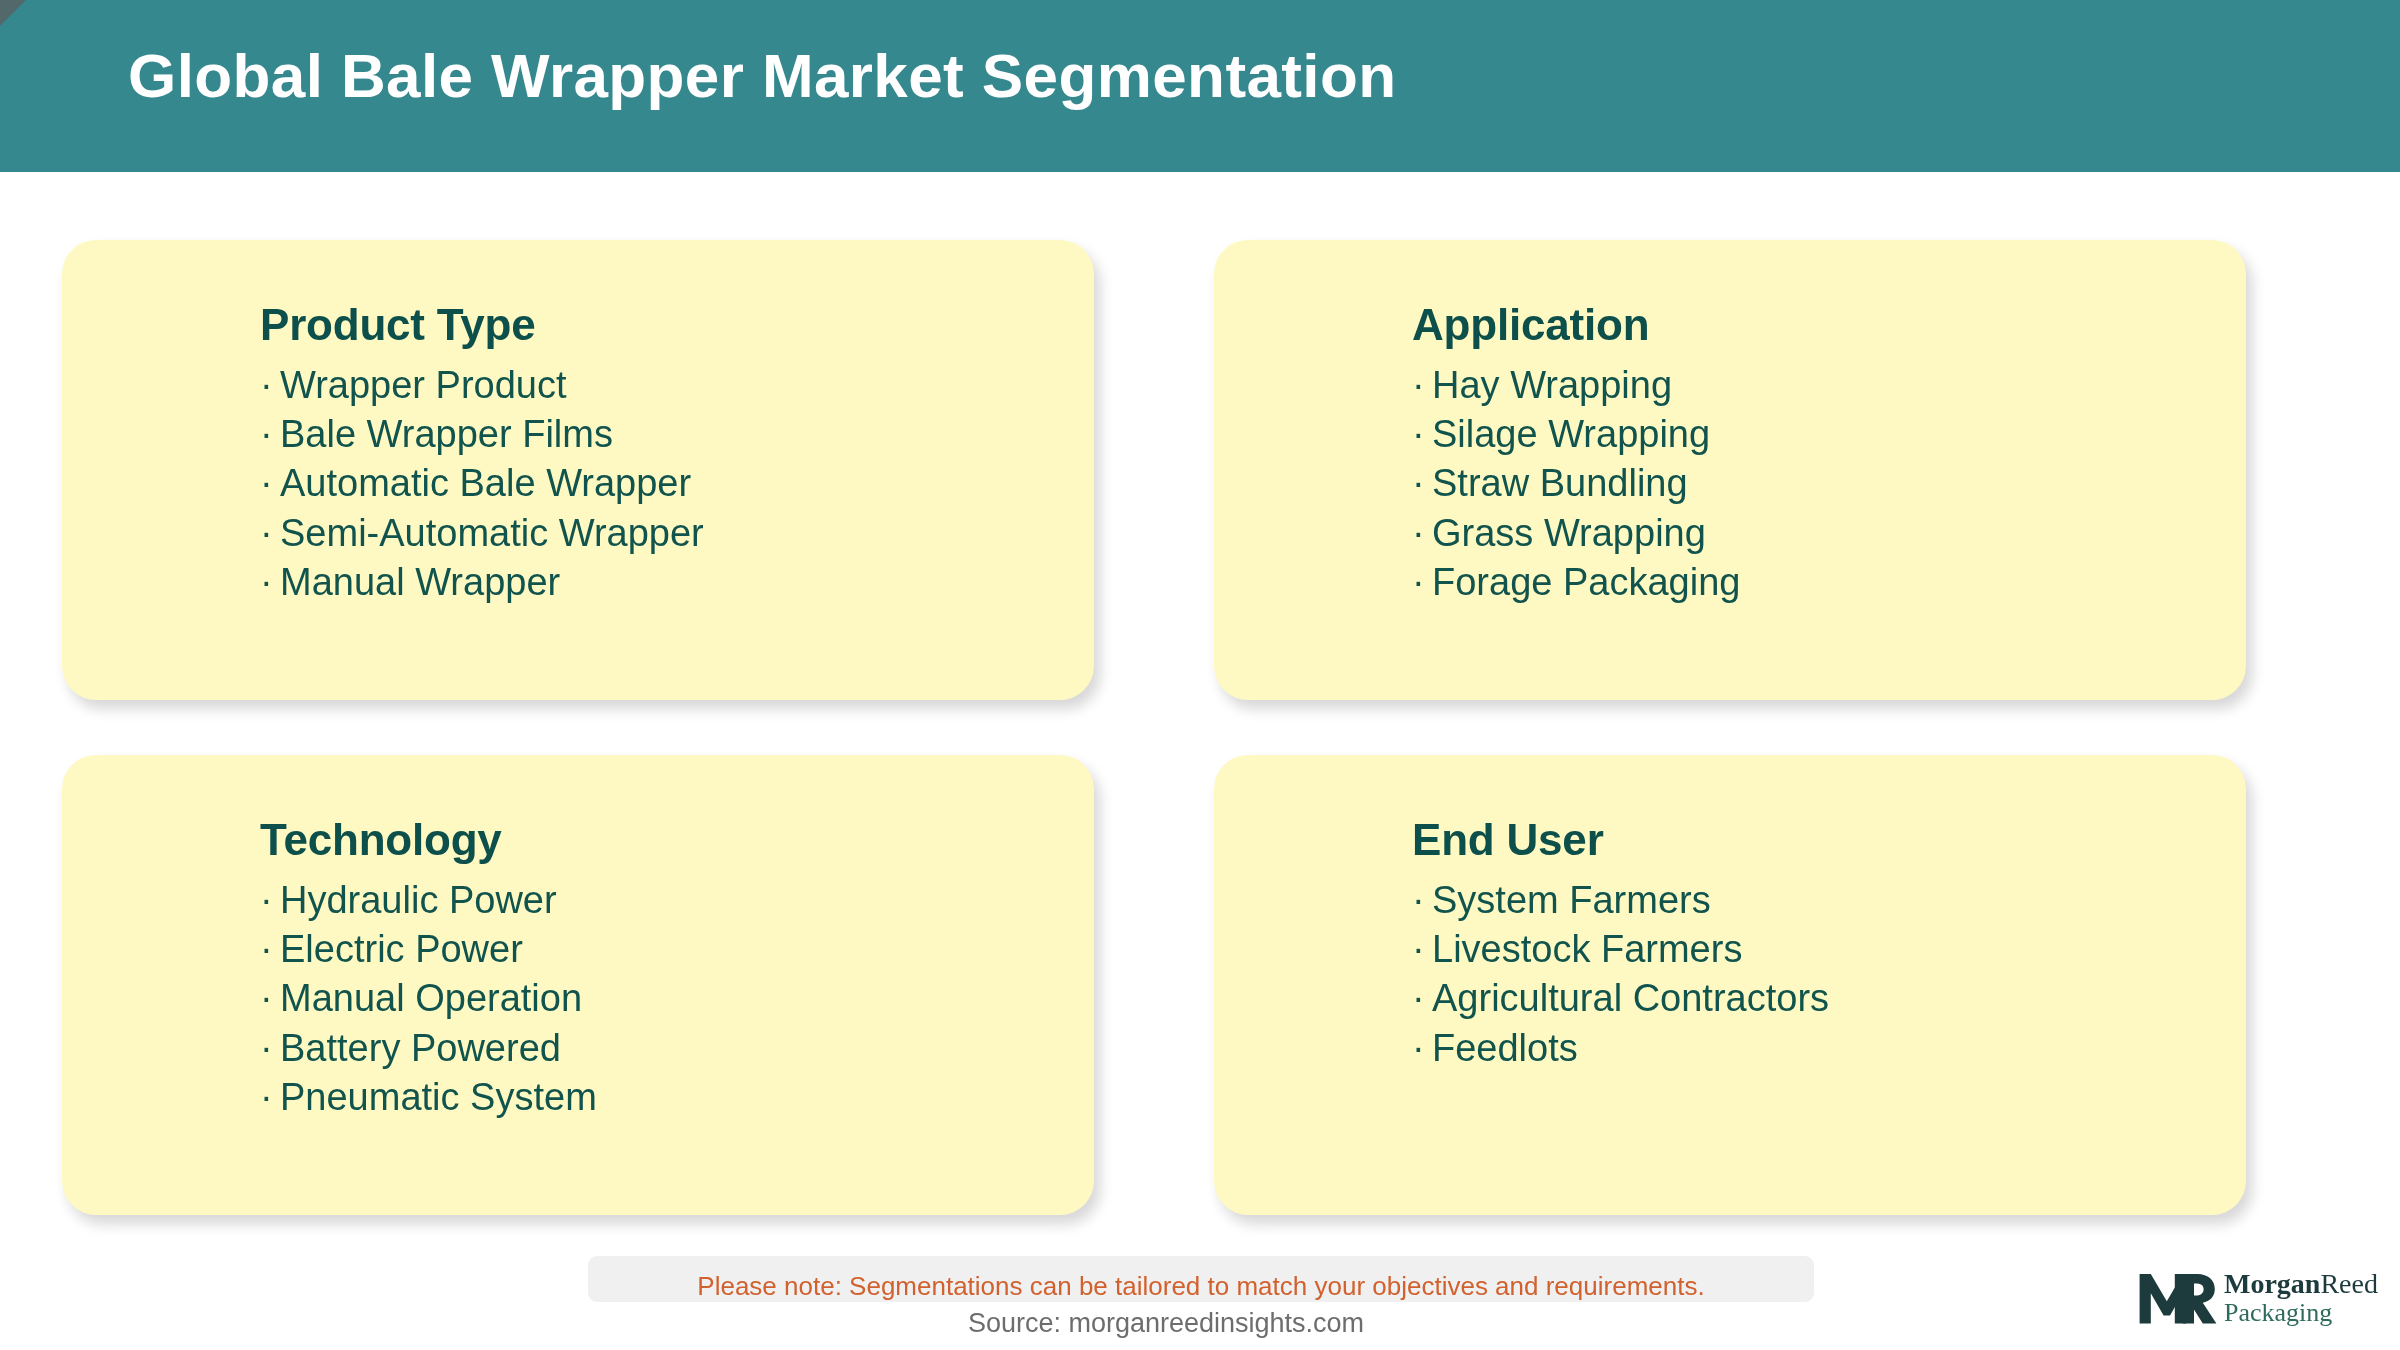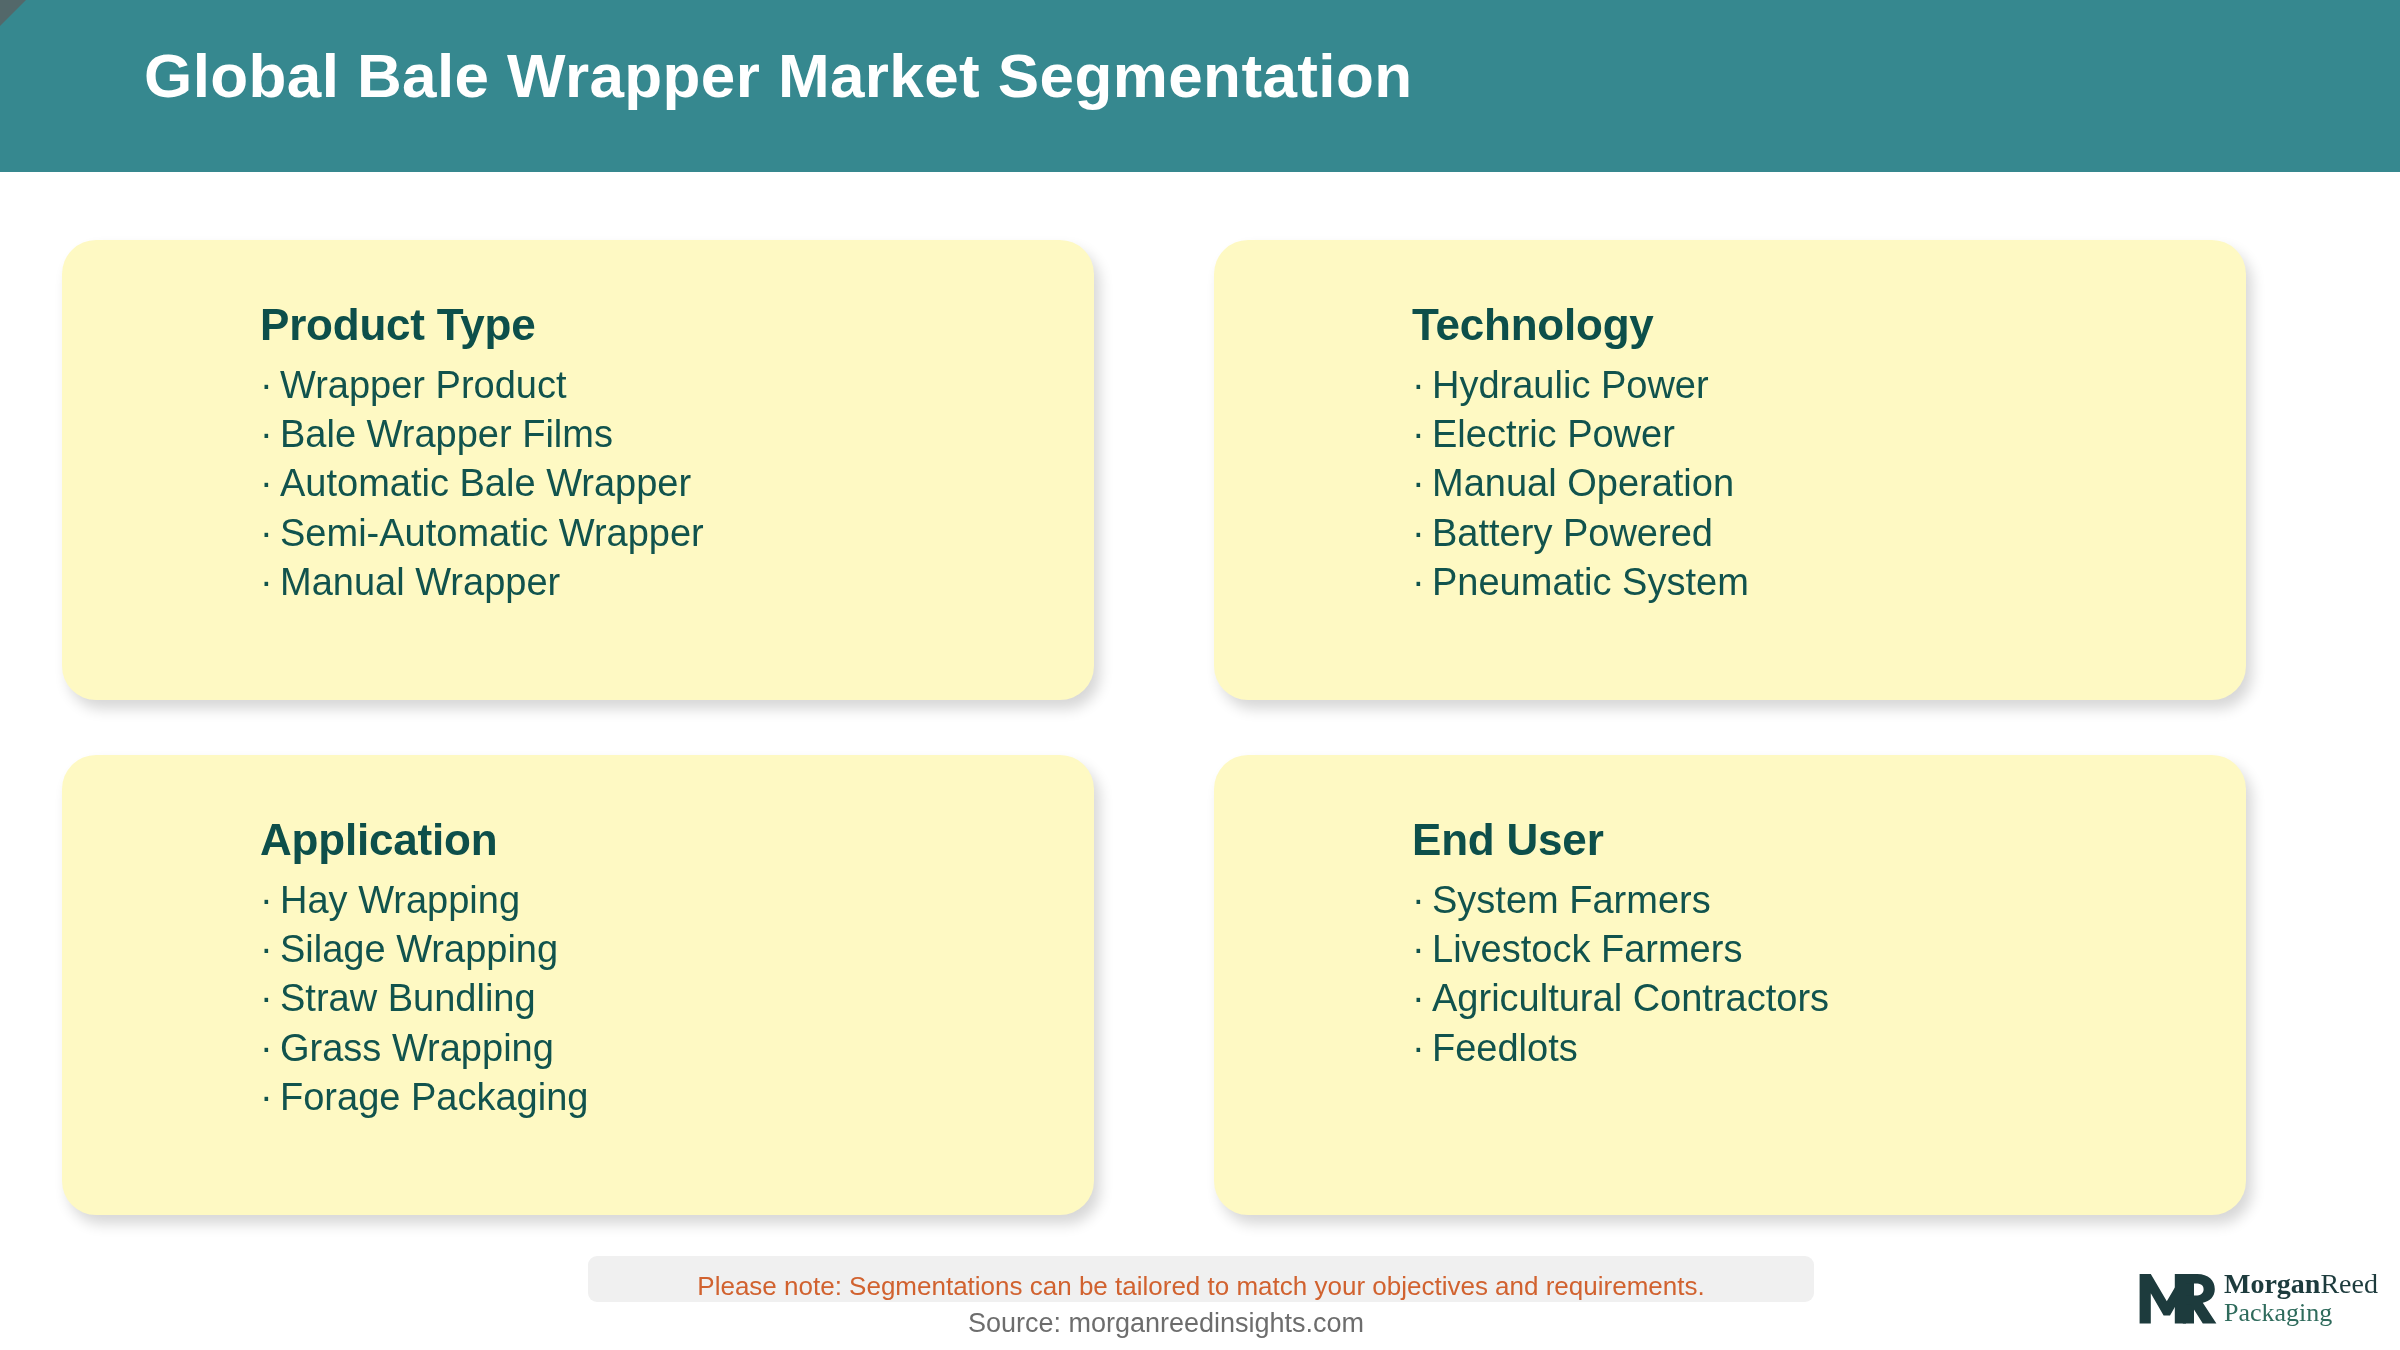--- a/index.html
+++ b/index.html
@@ -33,21 +33,21 @@
     left: 0;
     top: 0;
     width: 0;
     height: 0;
     border-left: 26px solid #5d5d5d;
     border-bottom: 26px solid transparent;
     opacity: 0.75;
   }
   .header-title {
     position: absolute;
-    left: 144px;
+    left: 128px;
     top: 40px;
     font-size: 62px;
     font-weight: bold;
     color: #ffffff;
     letter-spacing: 0.4px;
     white-space: nowrap;
   }
 
   
   .cards {
@@ -185,40 +185,40 @@
           <li><span class="bullet">·</span><span>Bale Wrapper Films</span></li>
           <li><span class="bullet">·</span><span>Automatic Bale Wrapper</span></li>
           <li><span class="bullet">·</span><span>Semi-Automatic Wrapper</span></li>
           <li><span class="bullet">·</span><span>Manual Wrapper</span></li>
         </ul>
       </div>
     </div>
 
     <div class="card">
       <div class="card-inner">
+        <div class="card-title">Application</div>
+        <ul class="card-list">
+          <li><span class="bullet">·</span><span>Hay Wrapping</span></li>
+          <li><span class="bullet">·</span><span>Silage Wrapping</span></li>
+          <li><span class="bullet">·</span><span>Straw Bundling</span></li>
+          <li><span class="bullet">·</span><span>Grass Wrapping</span></li>
+          <li><span class="bullet">·</span><span>Forage Packaging</span></li>
+        </ul>
+      </div>
+    </div>
+
+    <div class="card">
+      <div class="card-inner">
         <div class="card-title">Technology</div>
         <ul class="card-list">
           <li><span class="bullet">·</span><span>Hydraulic Power</span></li>
           <li><span class="bullet">·</span><span>Electric Power</span></li>
           <li><span class="bullet">·</span><span>Manual Operation</span></li>
           <li><span class="bullet">·</span><span>Battery Powered</span></li>
           <li><span class="bullet">·</span><span>Pneumatic System</span></li>
-        </ul>
-      </div>
-    </div>
-
-    <div class="card">
-      <div class="card-inner">
-        <div class="card-title">Application</div>
-        <ul class="card-list">
-          <li><span class="bullet">·</span><span>Hay Wrapping</span></li>
-          <li><span class="bullet">·</span><span>Silage Wrapping</span></li>
-          <li><span class="bullet">·</span><span>Straw Bundling</span></li>
-          <li><span class="bullet">·</span><span>Grass Wrapping</span></li>
-          <li><span class="bullet">·</span><span>Forage Packaging</span></li>
         </ul>
       </div>
     </div>
 
     <div class="card">
       <div class="card-inner">
         <div class="card-title">End User</div>
         <ul class="card-list">
           <li><span class="bullet">·</span><span>System Farmers</span></li>
           <li><span class="bullet">·</span><span>Livestock Farmers</span></li>

